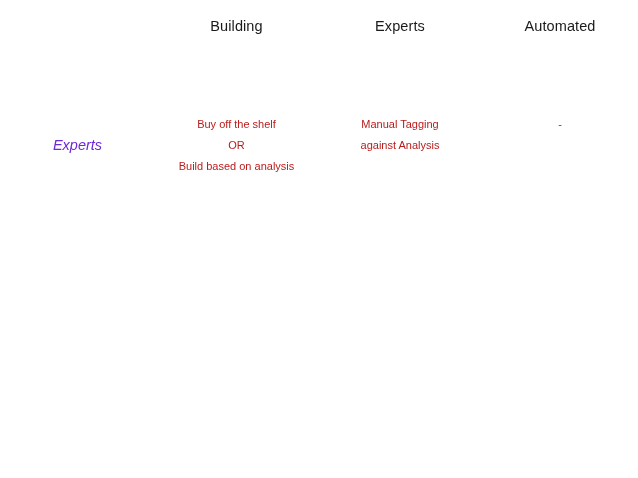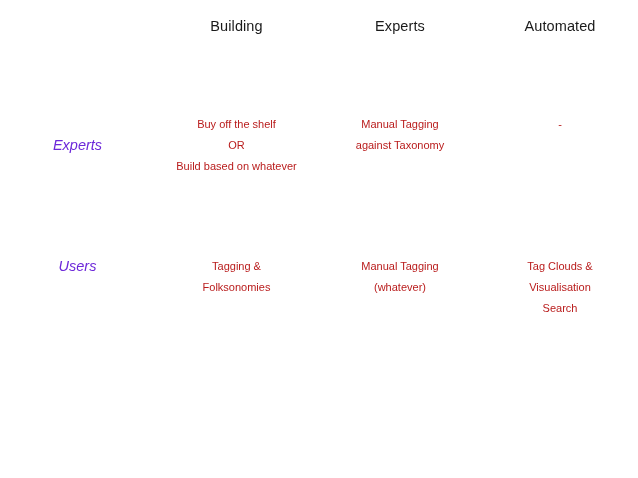--- a/index.html
+++ b/index.html
@@ -121,50 +121,32 @@
 
     <tbody>
 
       <tr class="row-body-1">
         <td class="row-label">
           <span class="line">Experts</span>
         </td>
         <td class="cell">
           <span class="line">Buy off the shelf</span>
           <span class="line">OR</span>
-          <span class="line">Build based on whatever</span>
+          <span class="line">Build based on analysis</span>
         </td>
         <td class="cell">
           <span class="line">Manual Tagging</span>
-          <span class="line">against Taxonomy</span>
+          <span class="line">against Analysis</span>
         </td>
         <td class="cell empty-dash">
           <span class="line">-</span>
         </td>
       </tr>
 
 
-      <tr class="row-body-3">
-        <td class="row-label">
-          <span class="line">Users</span>
-        </td>
-        <td class="cell">
-          <span class="line">Tagging &amp;</span>
-          <span class="line">Folksonomies</span>
-        </td>
-        <td class="cell">
-          <span class="line">Manual Tagging</span>
-          <span class="line">(whatever)</span>
-        </td>
-        <td class="cell">
-          <span class="line">Tag Clouds &amp;</span>
-          <span class="line">Visualisation</span>
-          <span class="line">Search</span>
-        </td>
-      </tr>
 
       <tr class="row-pad">
         <td></td>
         <td></td>
         <td></td>
         <td></td>
       </tr>
     </tbody>
   </table>
 

